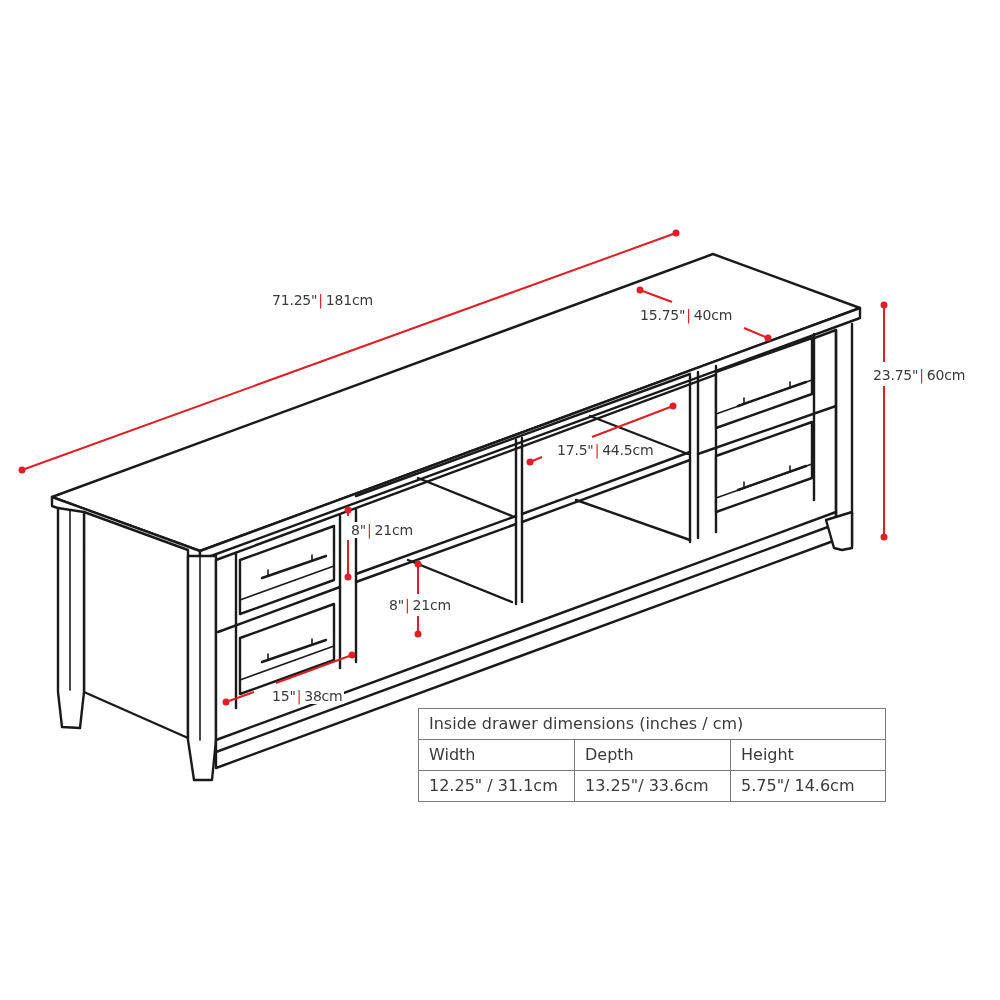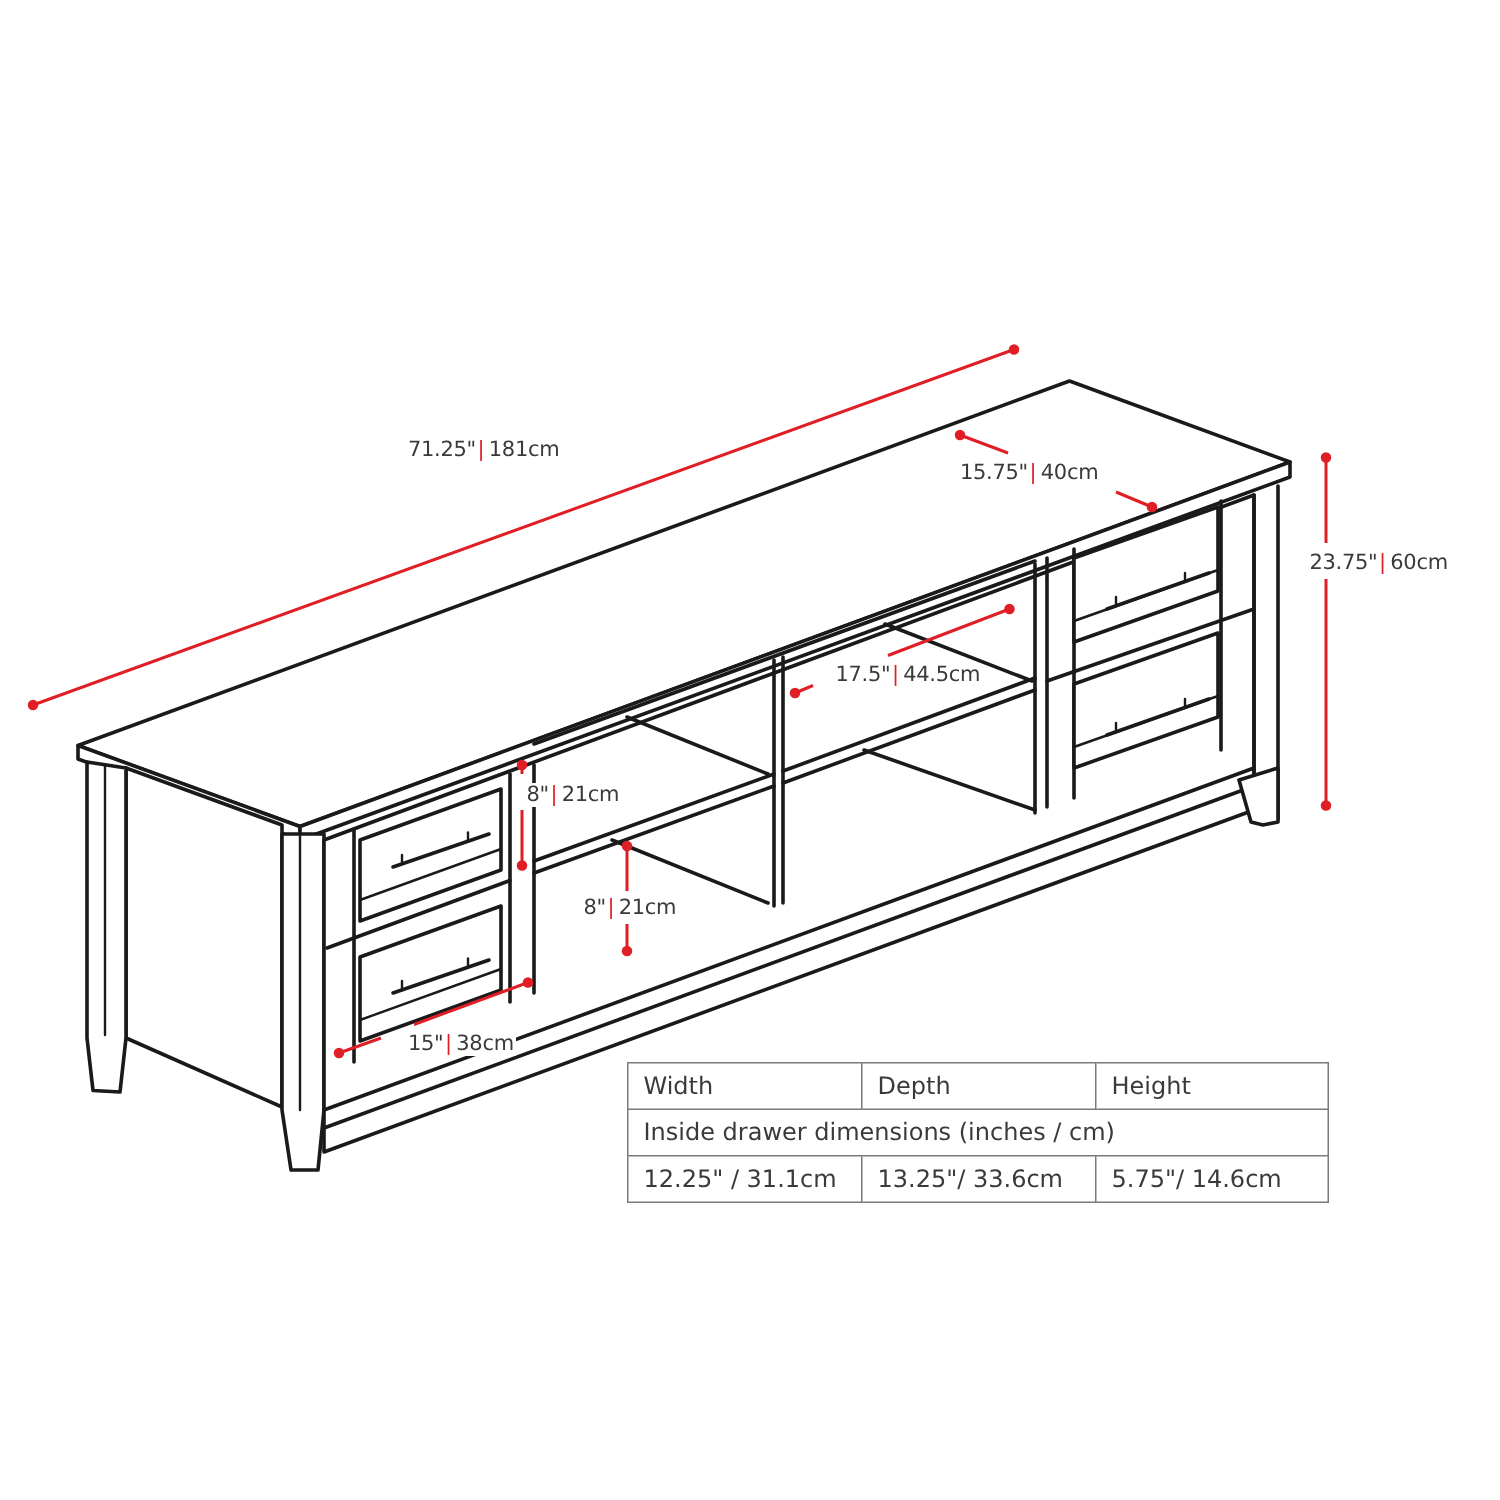--- a/index.html
+++ b/index.html
@@ -178,26 +178,26 @@
 <div class="lbl" style="left:388px; top:597px;">
   <span class="in">8"</span><span class="sep">|</span><span class="cm">21cm</span>
 </div>
 <div class="lbl" style="left:271px; top:688px;">
   <span class="in">15"</span><span class="sep">|</span><span class="cm">38cm</span>
 </div>
 
 <table id="spec-table">
   <tbody>
       <tr>
+    <td class="cap" colspan="3">Inside drawer dimensions (inches / cm)</td>
+  </tr>
+  <tr>
     <td class="c1">Width</td>
     <td class="c2">Depth</td>
     <td>Height</td>
-  </tr>
-  <tr>
-    <td class="cap" colspan="3">Inside drawer dimensions (inches / cm)</td>
   </tr>
   <tr>
     <td>12.25" / 31.1cm</td>
     <td>13.25"/ 33.6cm</td>
     <td>5.75"/ 14.6cm</td>
   </tr>
 </tbody>
   </table>
 
 </body></html>

